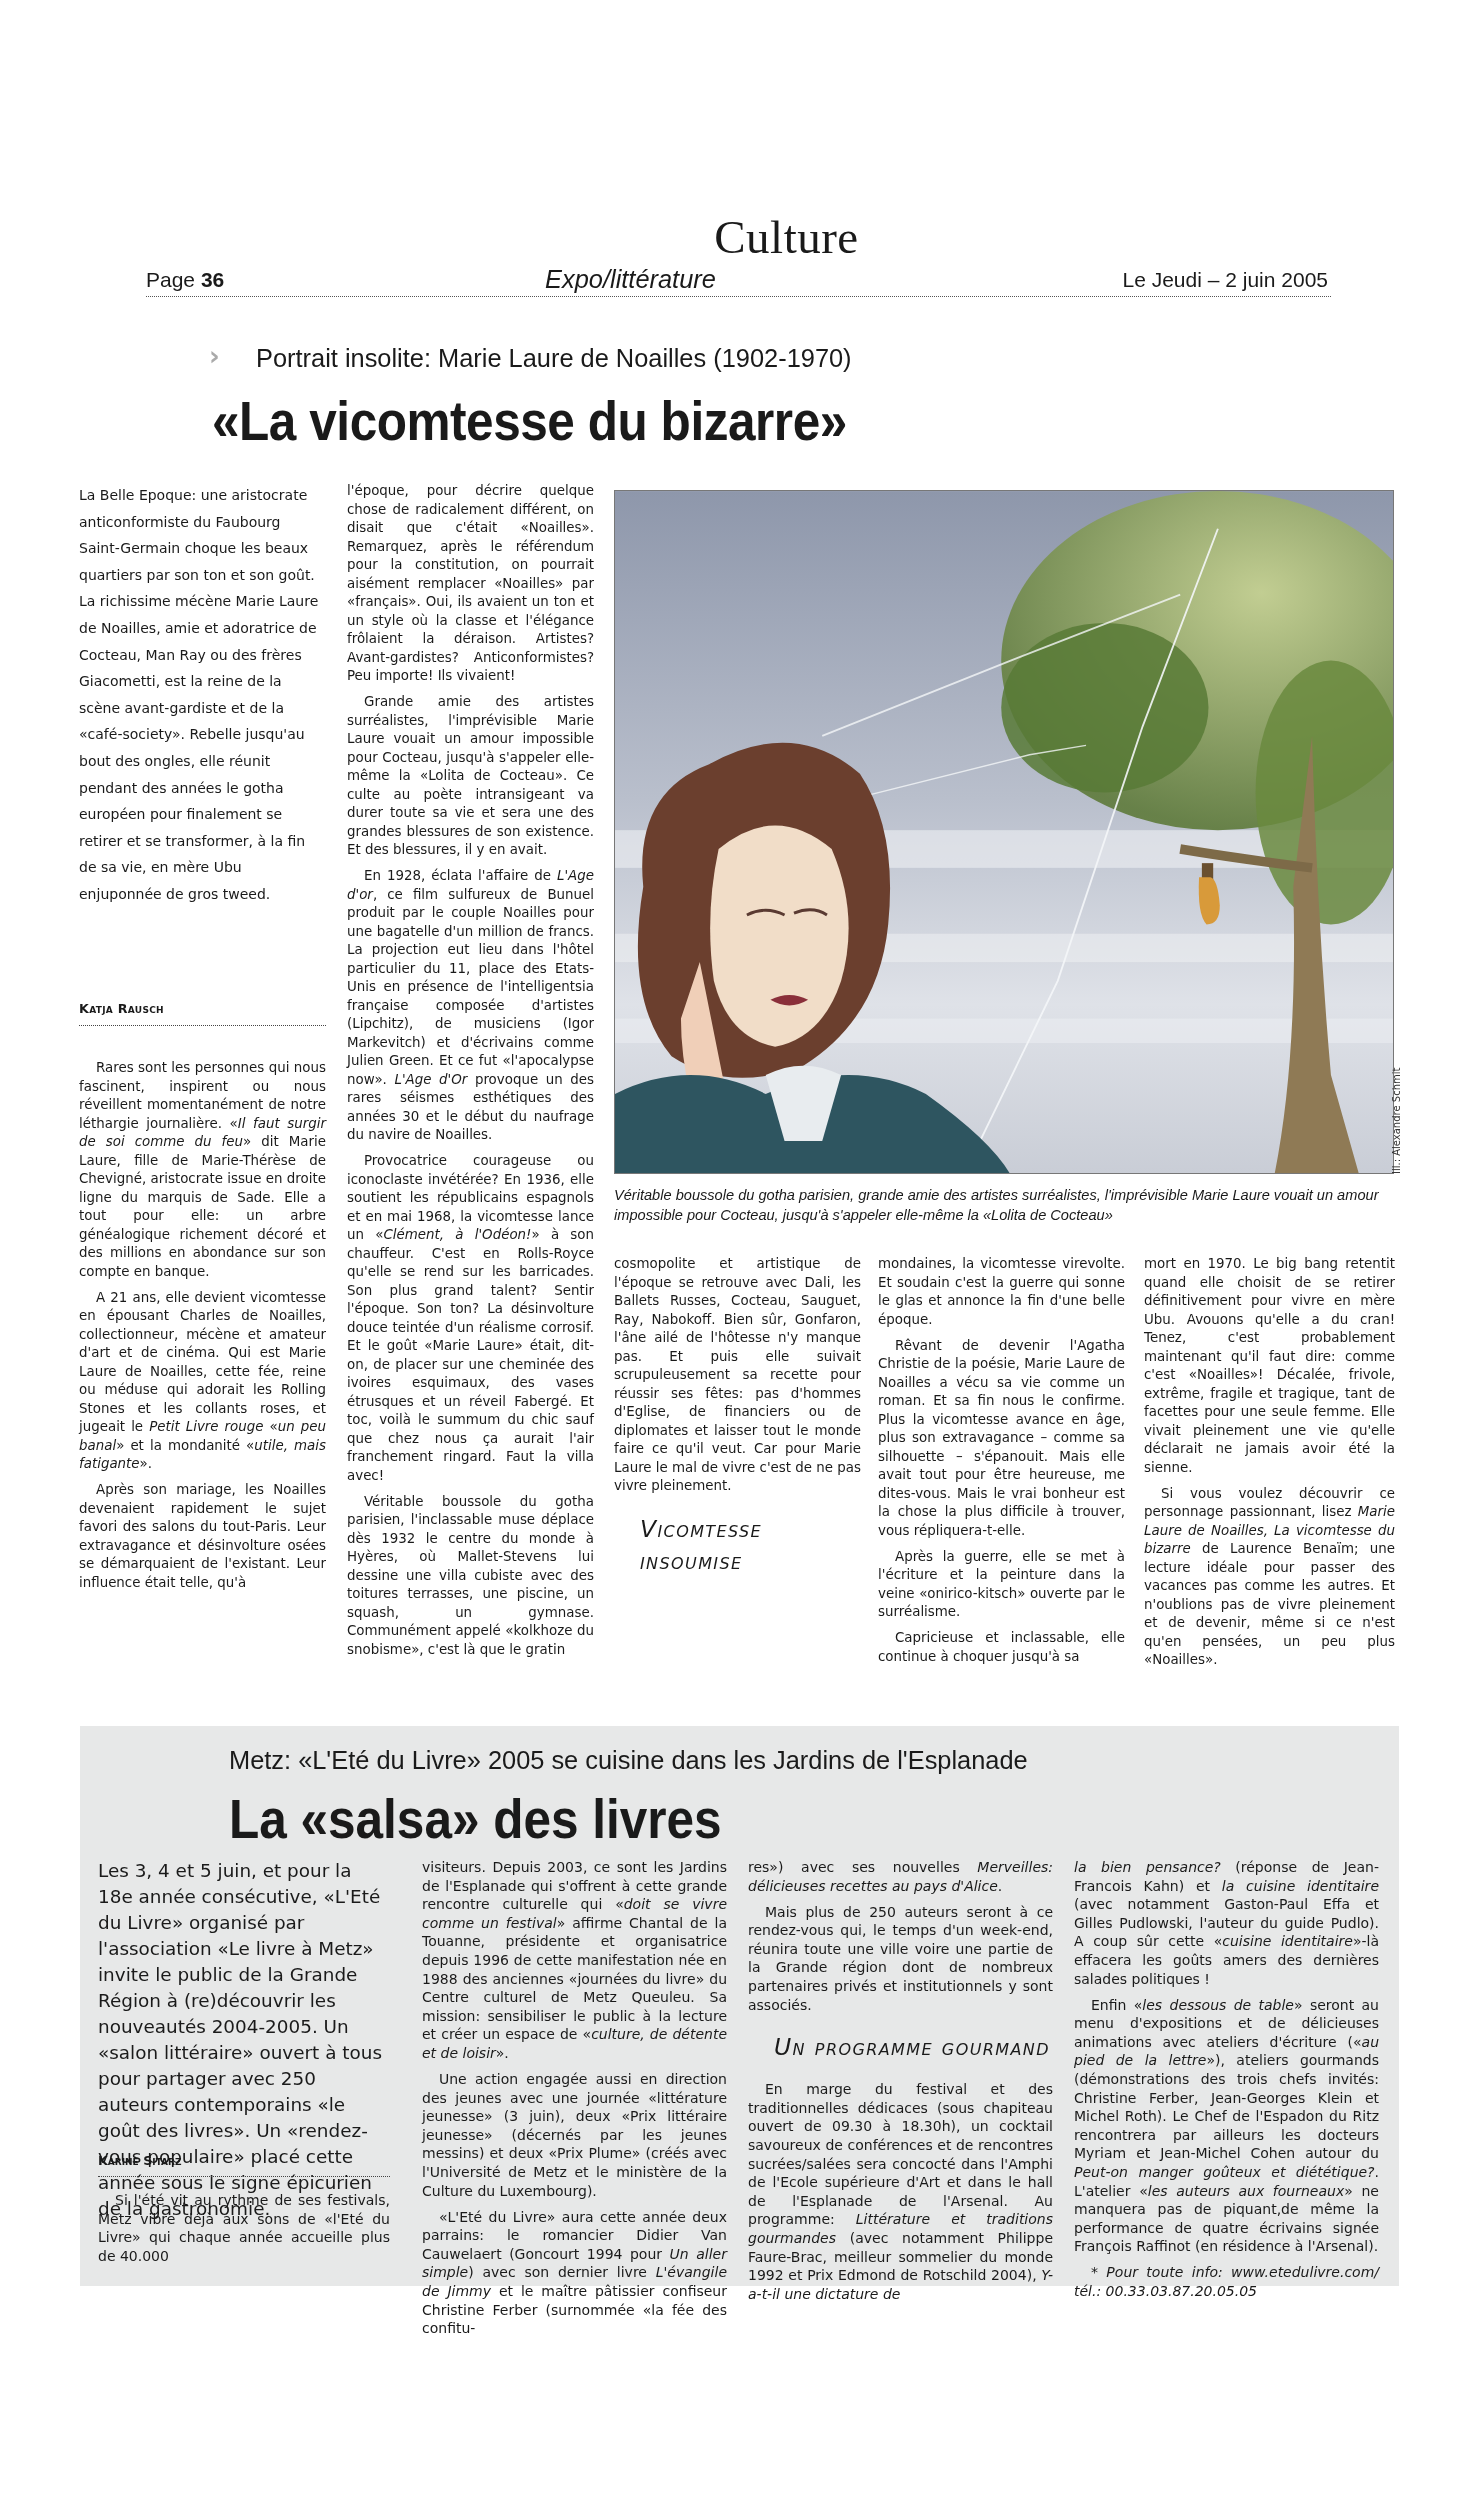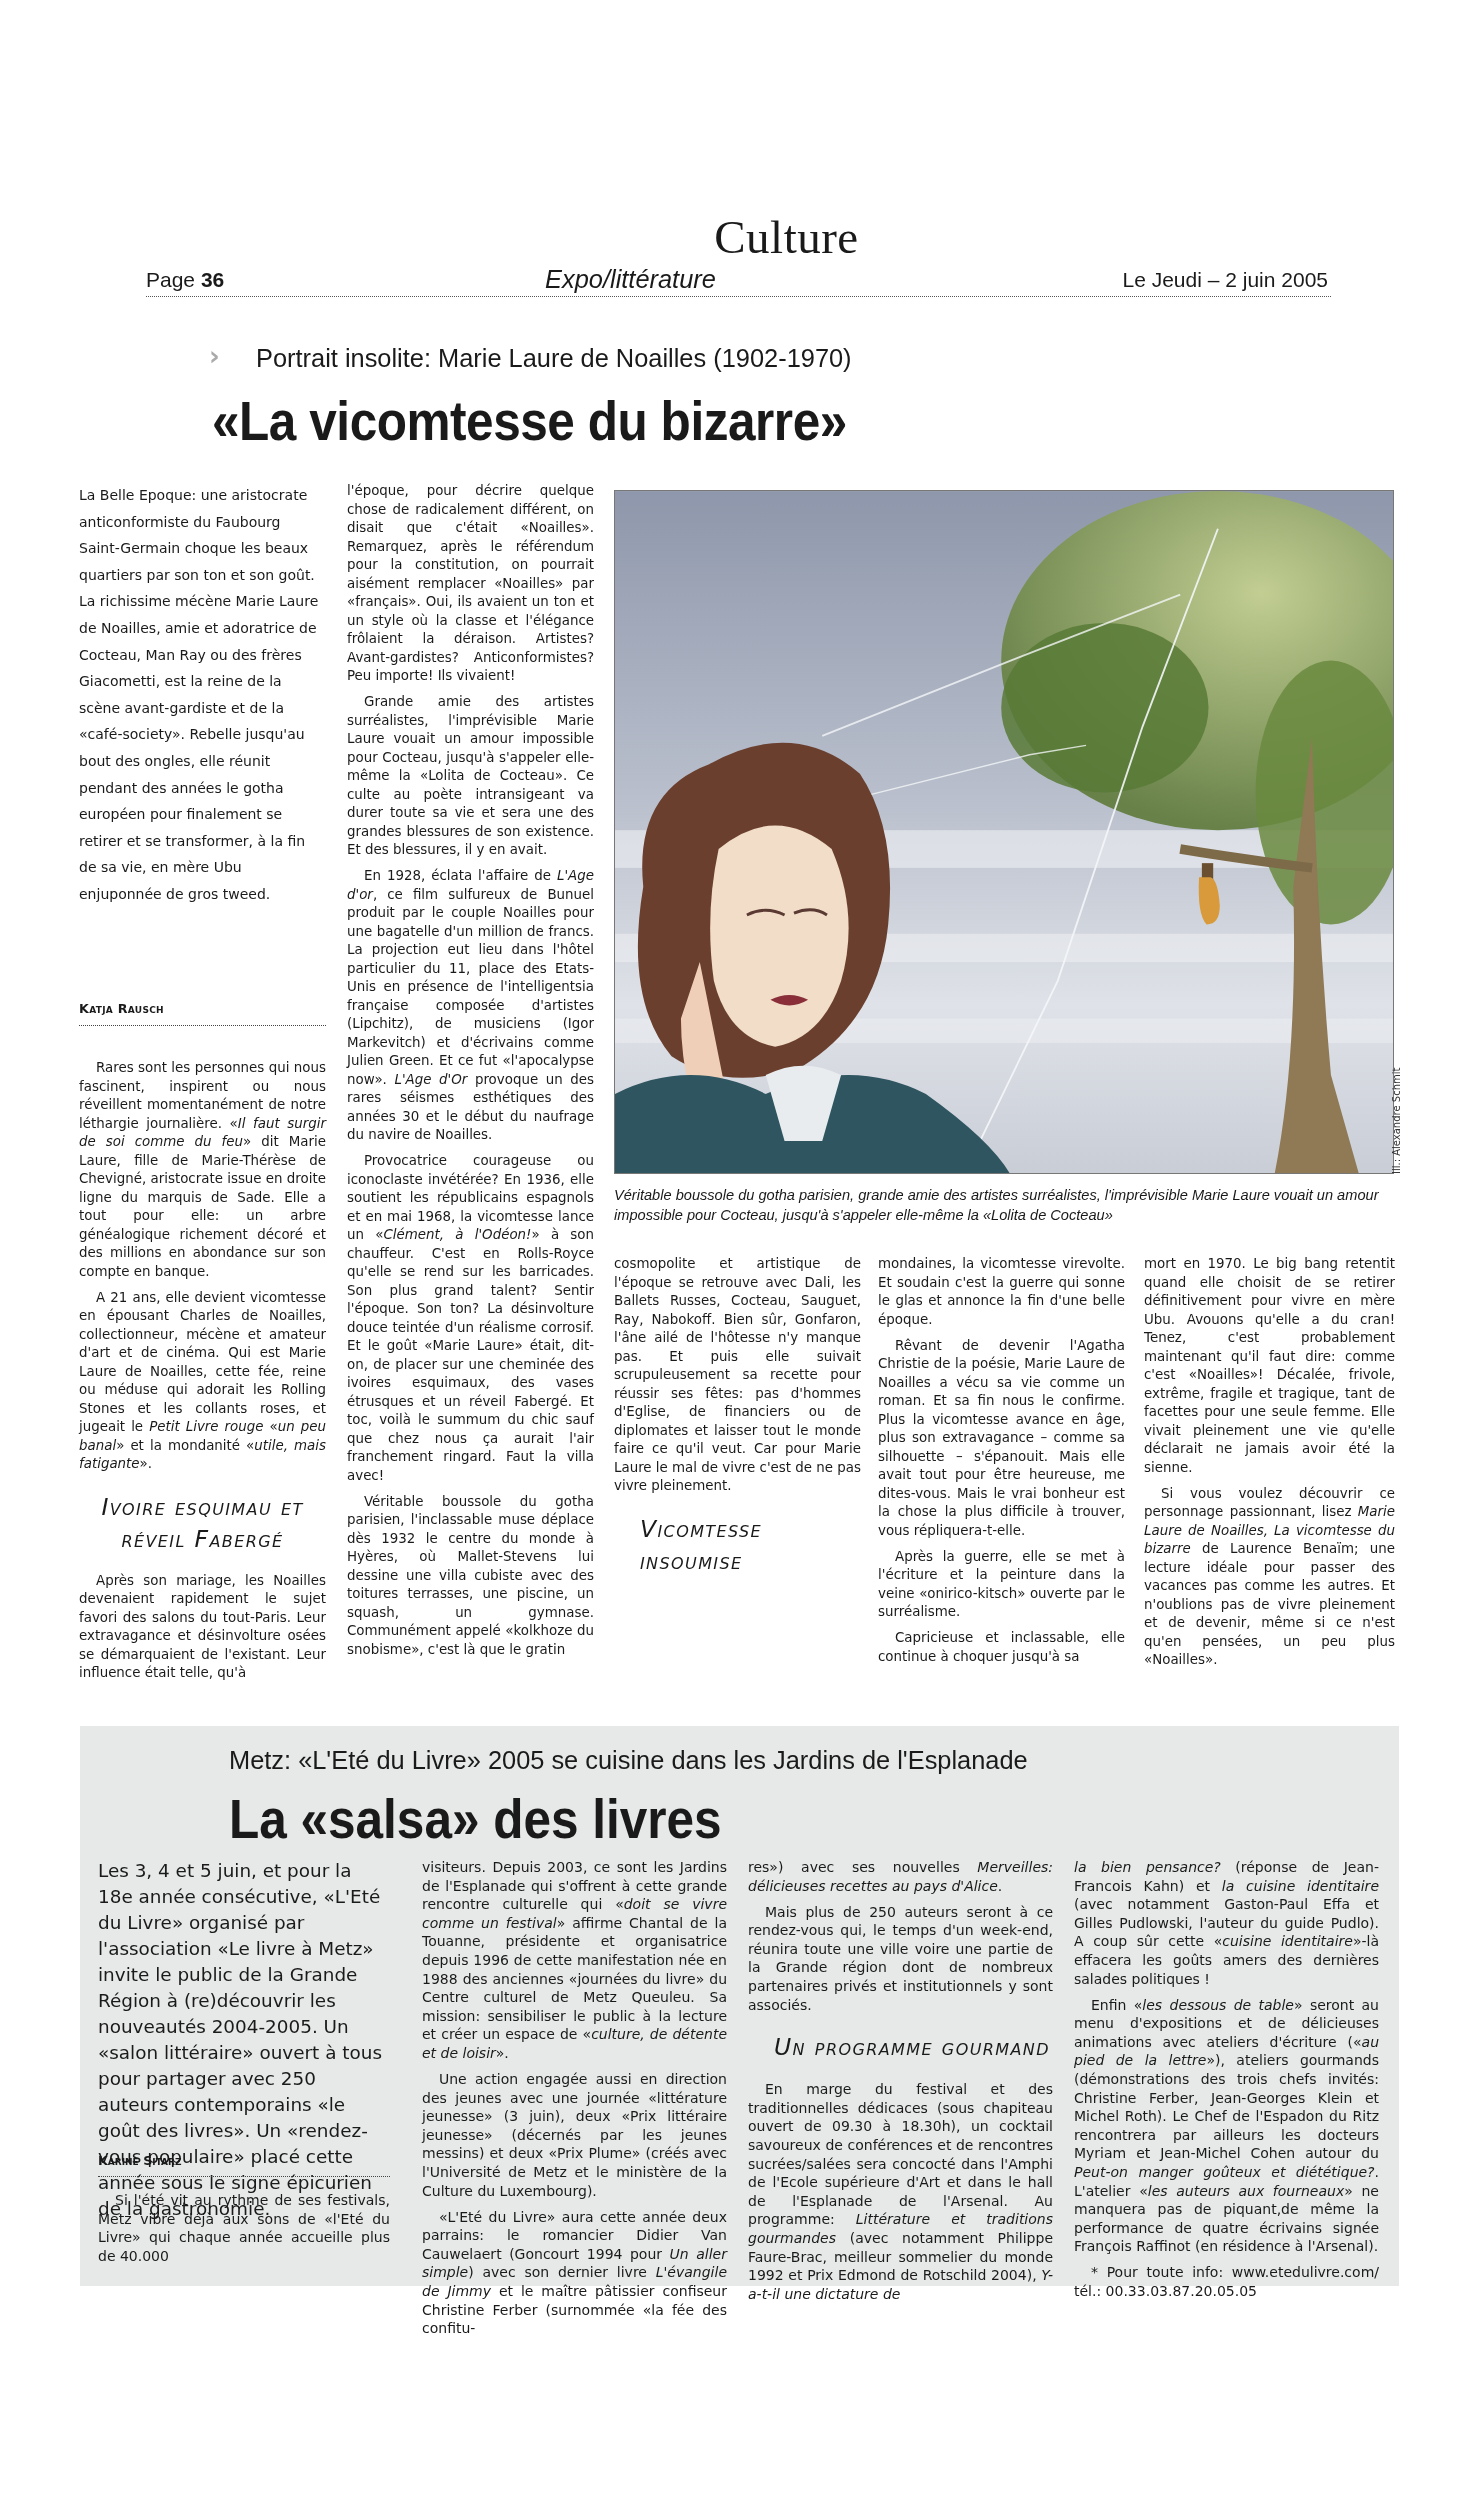--- a/index.html
+++ b/index.html
@@ -42,21 +42,21 @@
   .caption { position: absolute; left: 614px; top: 1185px; width: 801px; font-family: "Liberation Sans", sans-serif; font-style: italic;
     font-size: 14.6px; line-height: 20px; }
   .box2-bg { position: absolute; left: 80px; top: 1726px; width: 1319px; height: 560px; background: #e7e8e8; }
   .kicker2 { position: absolute; left: 229px; top: 1745px; font-family: "Liberation Sans", sans-serif; font-size: 25.4px; line-height: 30px; }
   .headline2 { position: absolute; left: 229px; top: 1786px; font-family: "Liberation Sans", sans-serif; font-size: 55px; line-height: 66px;
     font-weight: bold; transform: scaleX(0.9); transform-origin: left; }
   .lead2 { position: absolute; left: 98px; top: 1858px; width: 292px; font-size: 18.4px; line-height: 26px; text-align: left; }
   .byline2 { position: absolute; left: 98px; top: 2153px; font-weight: bold; font-variant: small-caps; font-size: 12.7px; }
   .byline2-rule { position: absolute; left: 98px; width: 292px; top: 2176px; border-top: 1.9px dotted #444; }
   .col2 { font-size: 14px; line-height: 18.6px; }
-  .info { text-indent: 17px; }
+  .info { font-style: italic; text-indent: 17px; }
 </style>
 </head>
 <body>
 
 <div class="masthead-title">Culture</div>
 <div class="masthead-sub">Expo/littérature</div>
 <div class="page-no"><span>Page</span> <b>36</b></div>
 <div class="page-date">Le Jeudi – 2 juin 2005</div>
 <div class="rule-dotted"></div>
 
@@ -64,21 +64,20 @@
 <div class="kicker-text">Portrait insolite: Marie Laure de Noailles (1902-1970)</div>
 <div class="headline">«La vicomtesse du bizarre»</div>
 
 <div class="col lead">La Belle Epoque: une aristocrate anticonformiste du Faubourg Saint-Germain choque les beaux quartiers par son ton et son goût. La richissime mécène Marie Laure de Noailles, amie et adoratrice de Cocteau, Man Ray ou des frères Giacometti, est la reine de la scène avant-gardiste et de la «café-society». Rebelle jusqu'au bout des ongles, elle réunit pendant des années le gotha européen pour finalement se retirer et se transformer, à la fin de sa vie, en mère Ubu enjuponnée de gros tweed.</div>
 <div class="byline">Katja Rausch</div>
 <div class="byline-rule"></div>
 
 <div class="col" style="left:79px; top:1059px; width:247px;">
   <p><span>Rares sont les personnes qui nous fascinent, inspirent ou nous réveillent momentanément de notre léthargie journalière. «</span><i>Il faut surgir de soi comme du feu</i><span>» dit Marie Laure, fille de Marie-Thérèse de Chevigné, aristocrate issue en droite ligne du marquis de Sade. Elle a tout pour elle: un arbre généalogique richement décoré et des millions en abondance sur son compte en banque.</span></p>
   <p><span>A 21 ans, elle devient vicomtesse en épousant Charles de Noailles, collectionneur, mécène et amateur d'art et de cinéma. Qui est Marie Laure de Noailles, cette fée, reine ou méduse qui adorait les Rolling Stones et les collants roses, et jugeait le </span><i>Petit Livre rouge</i><span> «</span><i>un peu banal</i><span>» et la mondanité «</span><i>utile, mais fatigante</i><span>».</span></p>
-  <div class="subhead">Ivoire esquimau et réveil Fabergé</div>
   <p>Après son mariage, les Noailles devenaient rapidement le sujet favori des salons du tout-Paris. Leur extravagance et désinvolture osées se démarquaient de l'existant. Leur influence était telle, qu'à</p>
 </div>
 
 <div class="col" style="left:347px; top:482px; width:247px;">
   <p class="noindent">l'époque, pour décrire quelque chose de radicalement différent, on disait que c'était «Noailles». Remarquez, après le référendum pour la constitution, on pourrait aisément remplacer «Noailles» par «français». Oui, ils avaient un ton et un style où la classe et l'élégance frôlaient la déraison. Artistes? Avant-gardistes? Anticonformistes? Peu importe! Ils vivaient!</p>
   <p>Grande amie des artistes surréalistes, l'imprévisible Marie Laure vouait un amour impossible pour Cocteau, jusqu'à s'appeler elle-même la «Lolita de Cocteau». Ce culte au poète intransigeant va durer toute sa vie et sera une des grandes blessures de son existence. Et des blessures, il y en avait.</p>
   <p><span>En 1928, éclata l'affaire de </span><i>L'Age d'or</i><span>, ce film sulfureux de Bunuel produit par le couple Noailles pour une bagatelle d'un million de francs. La projection eut lieu dans l'hôtel particulier du 11, place des Etats-Unis en présence de l'intelligentsia française composée d'artistes (Lipchitz), de musiciens (Igor Markevitch) et d'écrivains comme Julien Green. Et ce fut «l'apocalypse now». </span><i>L'Age d'Or</i><span> provoque un des rares séismes esthétiques des années 30 et le début du naufrage du navire de Noailles.</span></p>
   <p><span>Provocatrice courageuse ou iconoclaste invétérée? En 1936, elle soutient les républicains espagnols et en mai 1968, la vicomtesse lance un «</span><i>Clément, à l'Odéon!</i><span>» à son chauffeur. C'est en Rolls-Royce qu'elle se rend sur les barricades. Son plus grand talent? Sentir l'époque. Son ton? La désinvolture douce teintée d'un réalisme corrosif. Et le goût «Marie Laure» était, dit-on, de placer sur une cheminée des ivoires esquimaux, des vases étrusques et un réveil Fabergé. Et toc, voilà le summum du chic sauf que chez nous ça aurait l'air franchement ringard. Faut la villa avec!</span></p>
   <p>Véritable boussole du gotha parisien, l'inclassable muse déplace dès 1932 le centre du monde à Hyères, où Mallet-Stevens lui dessine une villa cubiste avec des toitures terrasses, une piscine, un squash, un gymnase. Communément appelé «kolkhoze du snobisme», c'est là que le gratin</p>
 </div>

